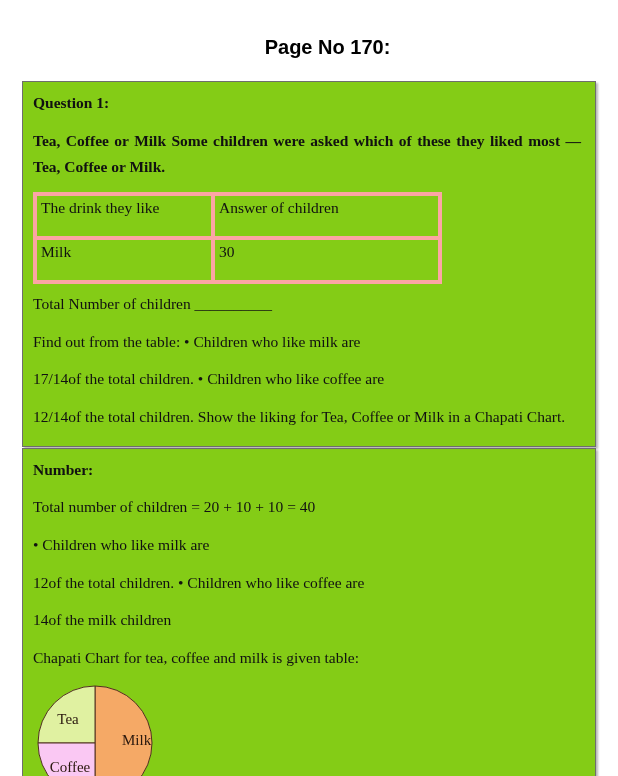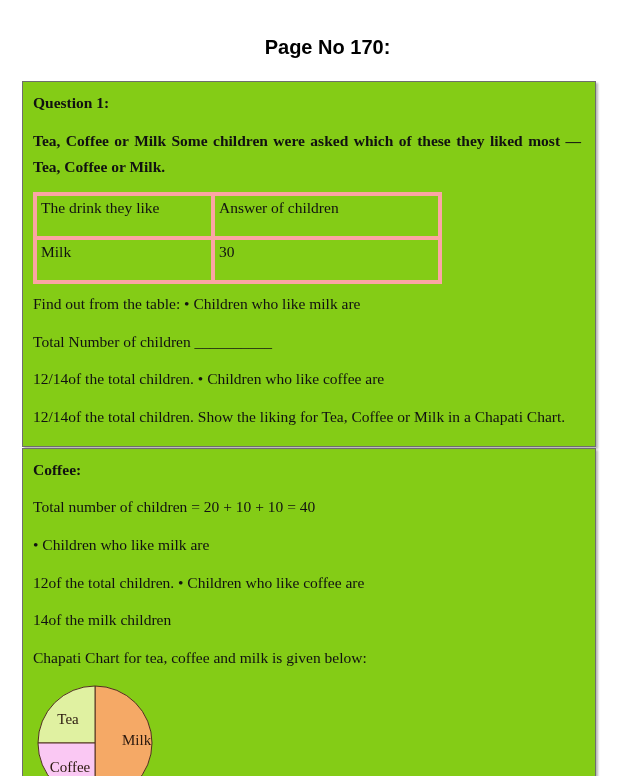--- a/index.html
+++ b/index.html
@@ -71,33 +71,33 @@
         <td class="col-drink">The drink they like</td>
         <td class="col-num">Answer of children</td>
       </tr>
       <tr>
         <td>Milk</td>
         <td>30</td>
       </tr>
     </tbody>
   </table>
 
+  <p>Total Number of children __________</p>
   <p>Find out from the table: • Children who like milk are</p>
-  <p>Total Number of children __________</p>
-  <p>12/14of the total children. • Children who like coffee are</p>
+  <p>17/14of the total children. • Children who like coffee are</p>
   <p>12/14of the total children. Show the liking for Tea, Coffee or Milk in a Chapati Chart.</p>
 </div>
 
 <div class="qa-box answer-box">
-  <p class="bold">Coffee:</p>
+  <p class="bold">Number:</p>
   <p>Total number of children = 20 + 10 + 10 = 40</p>
   <p>• Children who like milk are</p>
   <p>12of the total children. • Children who like coffee are</p>
   <p>14of the milk children</p>
-  <p>Chapati Chart for tea, coffee and milk is given below:</p>
+  <p>Chapati Chart for tea, coffee and milk is given table:</p>
 
   <div class="pie-wrap">
     <svg width="120" height="120" viewBox="0 0 120 120">
 
       <path d="M60,60 L60,3 A57,57 0 0 1 60,117 Z" stroke="#503020" stroke-width="1" stroke-linejoin="round" fill="#F5A966"></path>
 
       <path d="M60,60 L3,60 A57,57 0 0 1 60,3 Z" stroke="#503020" stroke-width="1" stroke-linejoin="round" fill="#E0F1A1"></path>
 
       <path d="M60,60 L60,117 A57,57 0 0 1 3,60 Z" stroke="#503020" stroke-width="1" stroke-linejoin="round" fill="#FAC8F3"></path>
       <text x="33" y="41" text-anchor="middle" class="pie-label">Tea</text>

